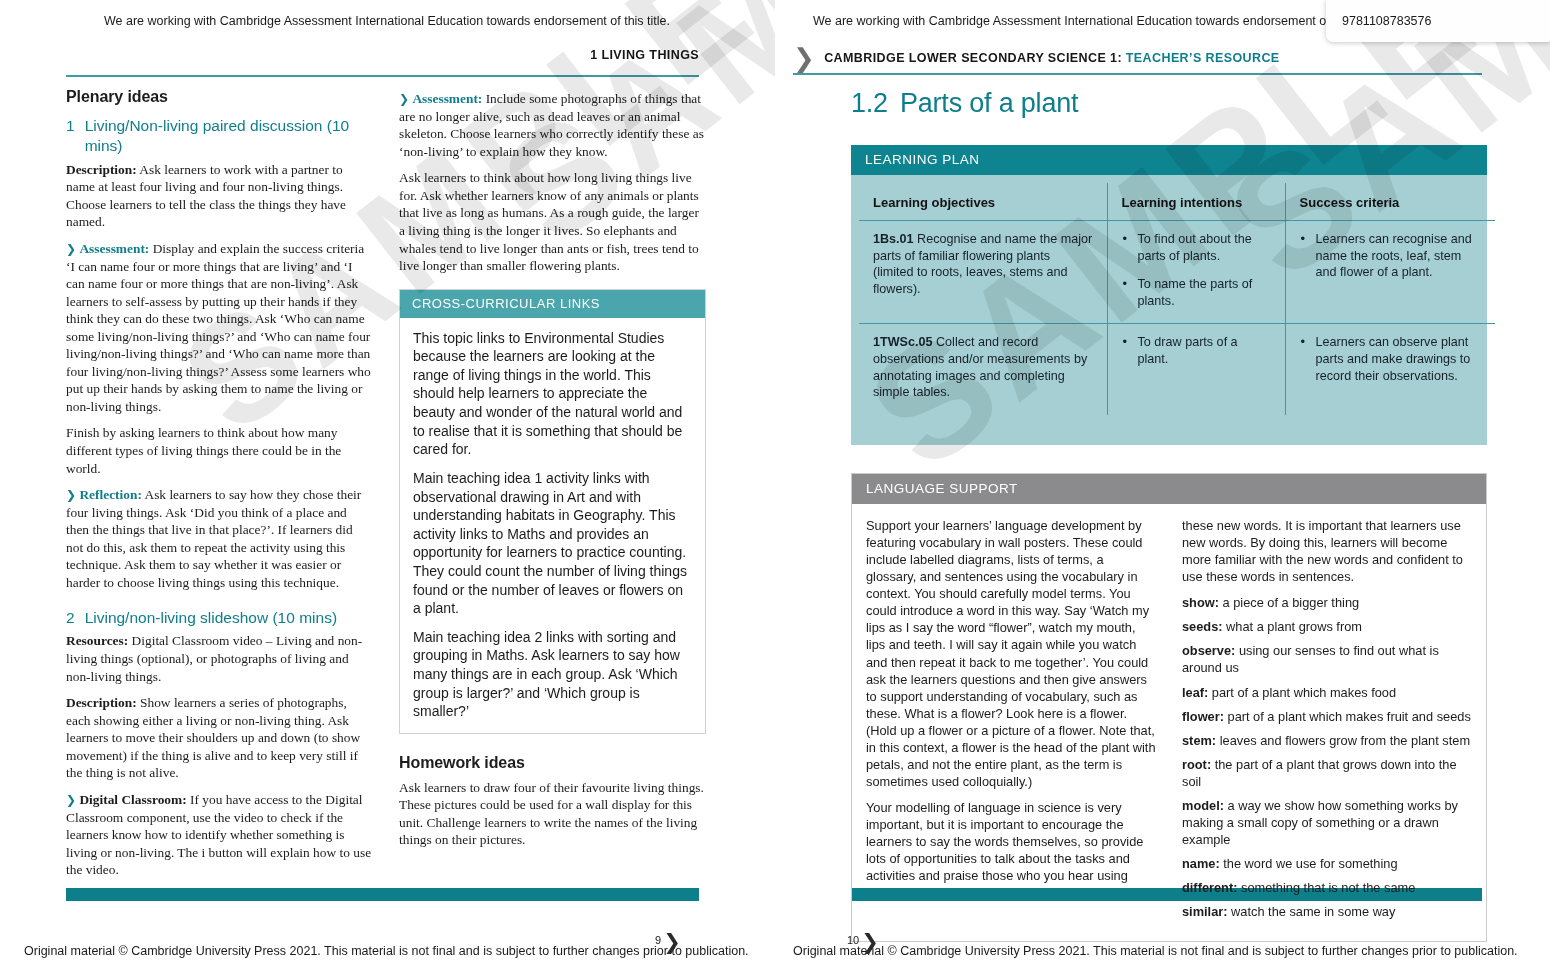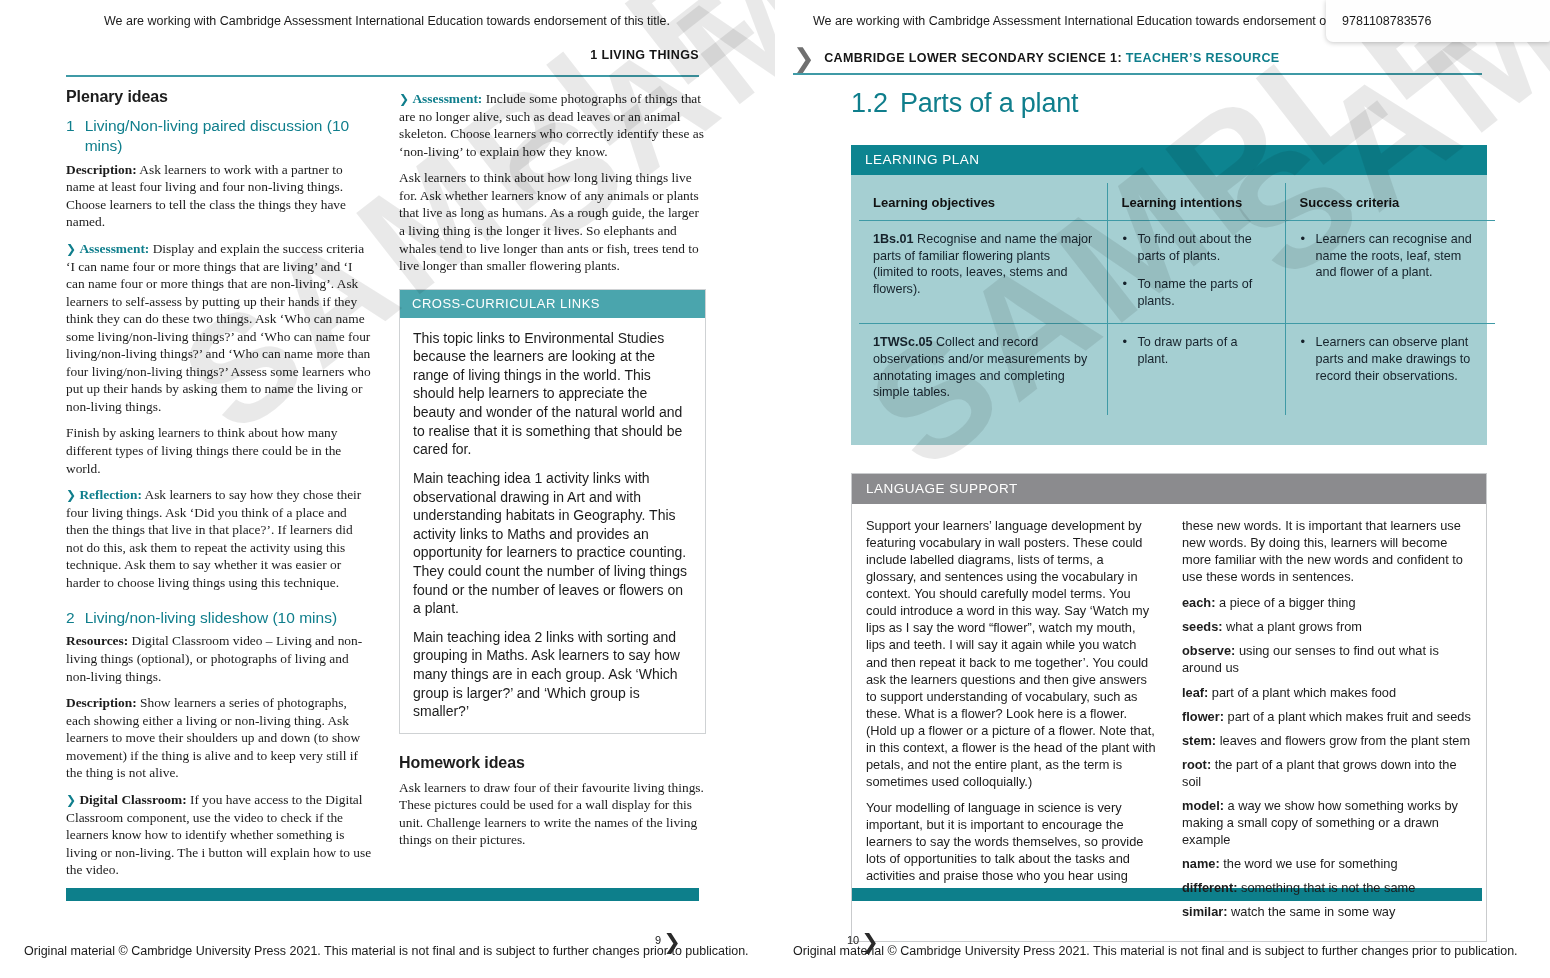--- a/index.html
+++ b/index.html
@@ -449,21 +449,21 @@
 
       <div class="ls-panel">
         <div class="ls-bar">LANGUAGE SUPPORT</div>
         <div class="ls-cols">
           <div class="ls-col">
             <p>Support your learners’ language development by featuring vocabulary in wall posters. These could include labelled diagrams, lists of terms, a glossary, and sentences using the vocabulary in context. You should carefully model terms. You could introduce a word in this way. Say ‘Watch my lips as I say the word “flower”, watch my mouth, lips and teeth. I will say it again while you watch and then repeat it back to me together’. You could ask the learners questions and then give answers to support understanding of vocabulary, such as these. What is a flower? Look here is a flower. (Hold up a flower or a picture of a flower. Note that, in this context, a flower is the head of the plant with petals, and not the entire plant, as the term is sometimes used colloquially.)</p>
             <p>Your modelling of language in science is very important, but it is important to encourage the learners to say the words themselves, so provide lots of opportunities to talk about the tasks and activities and praise those who you hear using</p>
           </div>
           <div class="ls-col">
             <p>these new words. It is important that learners use new words. By doing this, learners will become more familiar with the new words and confident to use these words in sentences.</p>
-            <p class="voc"><b>each:</b><span> a piece of a bigger thing</span></p>
+            <p class="voc"><b>show:</b><span> a piece of a bigger thing</span></p>
             <p class="voc"><b>seeds:</b><span> what a plant grows from</span></p>
             <p class="voc"><b>observe:</b><span> using our senses to find out what is around us</span></p>
             <p class="voc"><b>leaf:</b><span> part of a plant which makes food</span></p>
             <p class="voc"><b>flower:</b><span> part of a plant which makes fruit and seeds</span></p>
             <p class="voc"><b>stem:</b><span> leaves and flowers grow from the plant stem</span></p>
             <p class="voc"><b>root:</b><span> the part of a plant that grows down into the soil</span></p>
             <p class="voc"><b>model:</b><span> a way we show how something works by making a small copy of something or a drawn example</span></p>
             <p class="voc"><b>name:</b><span> the word we use for something</span></p>
             <p class="voc"><b>different:</b><span> something that is not the same</span></p>
             <p class="voc"><b>similar:</b><span> watch the same in some way</span></p>

